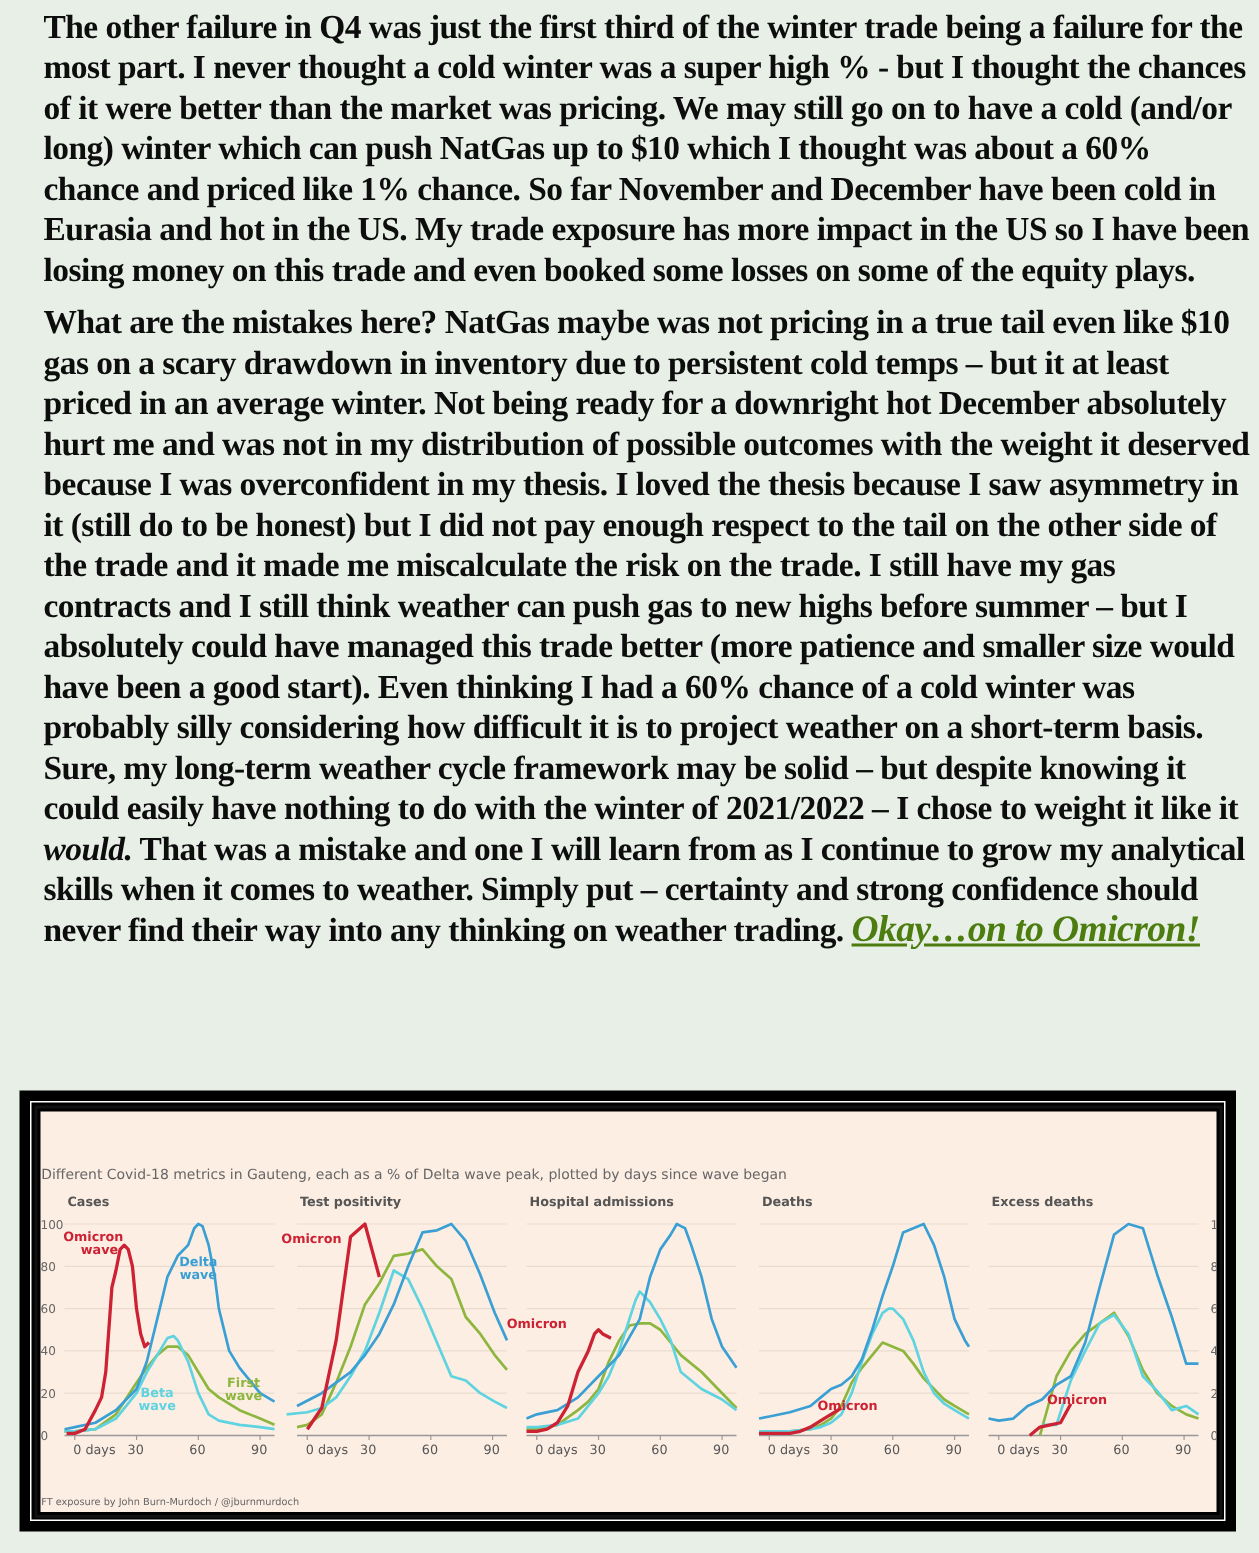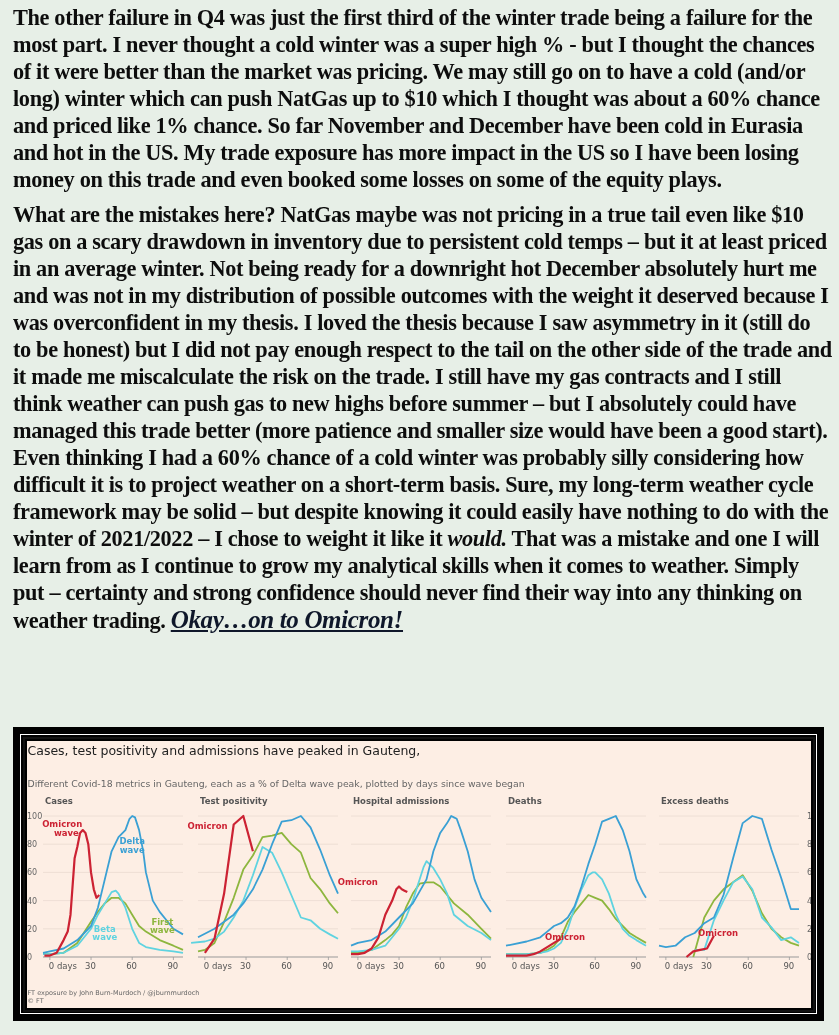--- a/index.html
+++ b/index.html
@@ -1,20 +1,20 @@
 <!DOCTYPE html>
 <html><head>
 <meta charset="utf-8">
 <style>
   html,body{margin:0;padding:0;}
   body{width:839px;height:1035px;background:#e7efe7;overflow:hidden;position:relative;}
   .article{position:absolute;left:13px;top:4px;width:820px;font-family:"Liberation Serif","DejaVu Serif",serif;font-weight:bold;font-size:22.3px;line-height:27px;color:#0d0d0d;letter-spacing:-0.35px;}
-  .article p{margin:0 0 8px 0;}
+  .article p{margin:0 0 8px 16px;}
   .article em{font-style:italic;}
-  .article a{color:#0f172a;font-style:italic;font-size:25px;}
+  .article a{color:#4d7c0f;font-style:italic;font-size:25px;}
   .frame{position:absolute;left:13px;top:727px;width:811px;height:294px;background:#000;box-sizing:border-box;}
   .frame .ring{position:absolute;left:7px;top:7px;right:7px;bottom:7px;border:1.5px solid #fff;}
   .frame .ring2{position:absolute;left:1.5px;top:1.5px;right:1.5px;bottom:1.5px;border:2px solid #111;}
   .chart{position:absolute;left:2px;top:2px;right:2px;bottom:2px;background:#fdeee4;overflow:hidden;font-family:"DejaVu Sans","Liberation Sans",sans-serif;}
   .ctitle{position:absolute;left:1px;top:1px;font-size:12.5px;line-height:17px;color:#222;}
   .csub{position:absolute;left:1px;top:37px;font-size:9.3px;color:#666;}
   .source{position:absolute;left:1px;bottom:2px;font-size:6.5px;line-height:8.5px;color:#666;}
   svg text{font-family:"DejaVu Sans","Liberation Sans",sans-serif;}
 </style>
 </head>
@@ -23,21 +23,20 @@
 <div class="article">
   <p>The other failure in Q4 was just the first third of the winter trade being a failure for the most part. I never thought a cold winter was a super high % - but I thought the chances of it were better than the market was pricing. We may still go on to have a cold (and/or long) winter which can push NatGas up to $10 which I thought was about a 60% chance and priced like 1% chance. So far November and December have been cold in Eurasia and hot in the US. My trade exposure has more impact in the US so I have been losing money on this trade and even booked some losses on some of the equity plays.</p>
   <p><span>What are the mistakes here? NatGas maybe was not pricing in a true tail even like $10 gas on a scary drawdown in inventory due to persistent cold temps – but it at least priced in an average winter. Not being ready for a downright hot December absolutely hurt me and was not in my distribution of possible outcomes with the weight it deserved because I was overconfident in my thesis. I loved the thesis because I saw asymmetry in it (still do to be honest) but I did not pay enough respect to the tail on the other side of the trade and it made me miscalculate the risk on the trade. I still have my gas contracts and I still think weather can push gas to new highs before summer – but I absolutely could have managed this trade better (more patience and smaller size would have been a good start). Even thinking I had a 60% chance of a cold winter was probably silly considering how difficult it is to project weather on a short-term basis. Sure, my long-term weather cycle framework may be solid – but despite knowing it could easily have nothing to do with the winter of 2021/2022 – I chose to weight it like it </span><em>would.</em><span> That was a mistake and one I will learn from as I continue to grow my analytical skills when it comes to weather. Simply put – certainty and strong confidence should never find their way into any thinking on weather trading. </span><a href="#">Okay…on to Omicron!</a></p>
 </div>
 
 <div class="frame">
   <div class="ring">
     <div class="ring2">
       <div class="chart">
         <div class="ctitle">
-          <div>Cases, test positivity and admissions have peaked in Gauteng,</div>
         </div>
         <div class="csub">Different Covid-18 metrics in Gauteng, each as a % of Delta wave peak, plotted by days since wave began</div>
         <svg id="plots" width="785" height="270" style="position:absolute;left:0;top:0;">
             <g>
               <text x="18" y="63" font-size="8.5" fill="#555" font-weight="bold">Cases</text>
               <line x1="16" x2="156" y1="216" y2="216" stroke="#999" stroke-width="1"></line>
               <line x1="16" x2="156" y1="187.8" y2="187.8" stroke="#eadbd0" stroke-width="0.8"></line>
               <line x1="16" x2="156" y1="159.6" y2="159.6" stroke="#eadbd0" stroke-width="0.8"></line>
               <line x1="16" x2="156" y1="131.4" y2="131.4" stroke="#eadbd0" stroke-width="0.8"></line>
               <line x1="16" x2="156" y1="103.19999999999999" y2="103.19999999999999" stroke="#eadbd0" stroke-width="0.8"></line>
@@ -159,18 +158,17 @@
               <text x="780" y="78" font-size="8" fill="#666">100</text>
               <polyline points="666.3,216.0 677.3,176.5 686.9,159.6 696.5,148.3 706.1,141.3 715.7,134.2 725.3,149.7 734.9,172.3 744.5,187.8 754.2,196.3 763.8,201.9 772.0,204.7" fill="none" stroke="#8db63e" stroke-width="1.8" stroke-linejoin="round"></polyline>
               <polyline points="667.7,208.9 677.3,208.9 686.9,179.3 696.5,159.6 706.1,141.3 715.7,135.6 725.3,148.3 734.9,176.5 744.5,186.4 754.2,199.1 763.8,196.3 772.0,201.9" fill="none" stroke="#5fd3e0" stroke-width="1.8" stroke-linejoin="round"></polyline>
               <polyline points="632.0,204.7 638.9,206.1 648.5,204.7 658.1,196.3 667.7,192.0 677.3,182.2 686.9,176.5 696.5,154.0 706.1,117.3 715.7,82.1 725.3,75.0 734.9,77.8 744.5,108.8 754.2,137.0 763.8,168.1 772.0,168.1" fill="none" stroke="#3aa0d4" stroke-width="1.8" stroke-linejoin="round"></polyline>
               <polyline points="659.5,216.0 666.3,210.4 673.2,208.9 680.0,207.5 686.9,194.8" fill="none" stroke="#cc2233" stroke-width="2.2" stroke-linejoin="round"></polyline>
               <text x="691.0196078431372" y="194.85" font-size="8.5" font-weight="bold" fill="#cc2233" text-anchor="middle">Omicron</text>
             </g>
           </svg>
         <div class="source">
           <div>FT exposure by John Burn-Murdoch / @jburnmurdoch</div>
-          <div>© FT</div>
         </div>
       </div>
     </div>
   </div>
 </div>
 
 </body></html>

